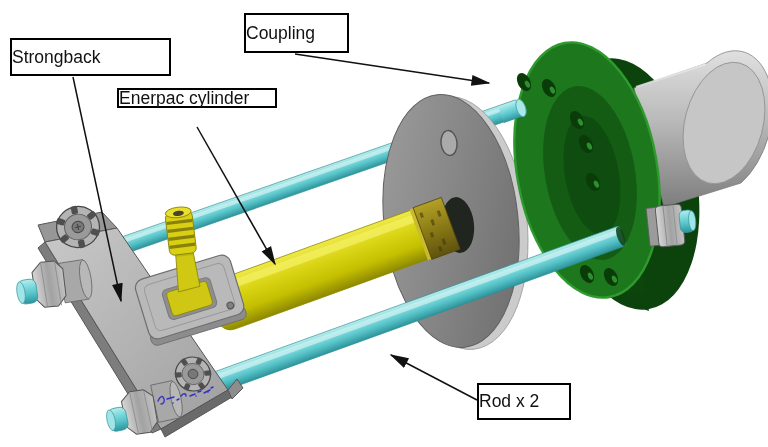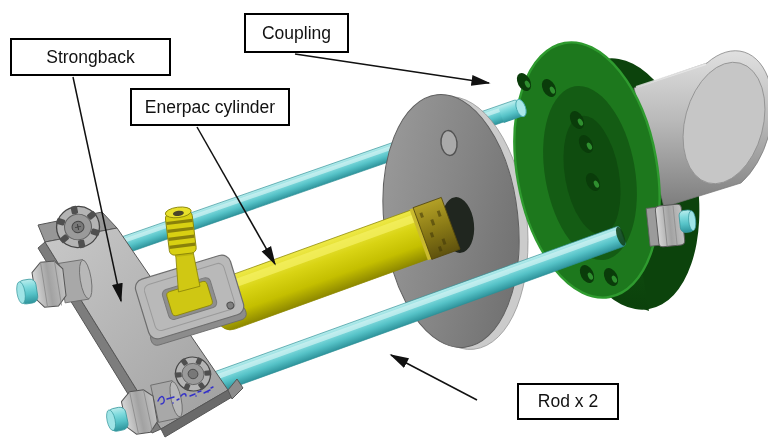--- a/index.html
+++ b/index.html
@@ -4,27 +4,27 @@
 <style>
   html,body{margin:0;padding:0;background:#ffffff;}
   *{box-sizing:border-box;}
   #stage{
     position:relative;width:768px;height:447px;background:#ffffff;overflow:hidden;
     font-family:"Liberation Sans",sans-serif;
   }
   #assembly-svg{position:absolute;left:0;top:0;}
   .callout{
     position:absolute;background:#ffffff;border:2px solid #000000;
-    display:flex;align-items:center;justify-content:center;
+    display:flex;align-items:center;justify-content:flex-start;
     font-size:17.5px;color:#111111;white-space:nowrap;z-index:5;
   }
   #co-strongback{left:10px;top:38px;width:161px;height:38px;}
-  #co-enerpac{left:130px;top:88px;width:160px;height:38px;}
+  #co-enerpac{left:117px;top:88px;width:160px;height:20px;}
   #co-coupling{left:244px;top:13px;width:105px;height:40px;}
-  #co-rod{left:477px;top:383px;width:102px;height:37px;margin-left:40px;}
+  #co-rod{left:477px;top:383px;width:94px;height:37px;}
 </style>
 </head>
 <body>
 
 <div id="stage">
 
   <svg id="assembly-svg" width="768" height="447" viewBox="0 0 768 447">
     <defs>
       <linearGradient id="cyanGrad" x1="0" y1="0" x2="0" y2="1">
         <stop offset="0" stop-color="#b9ecec"></stop>

